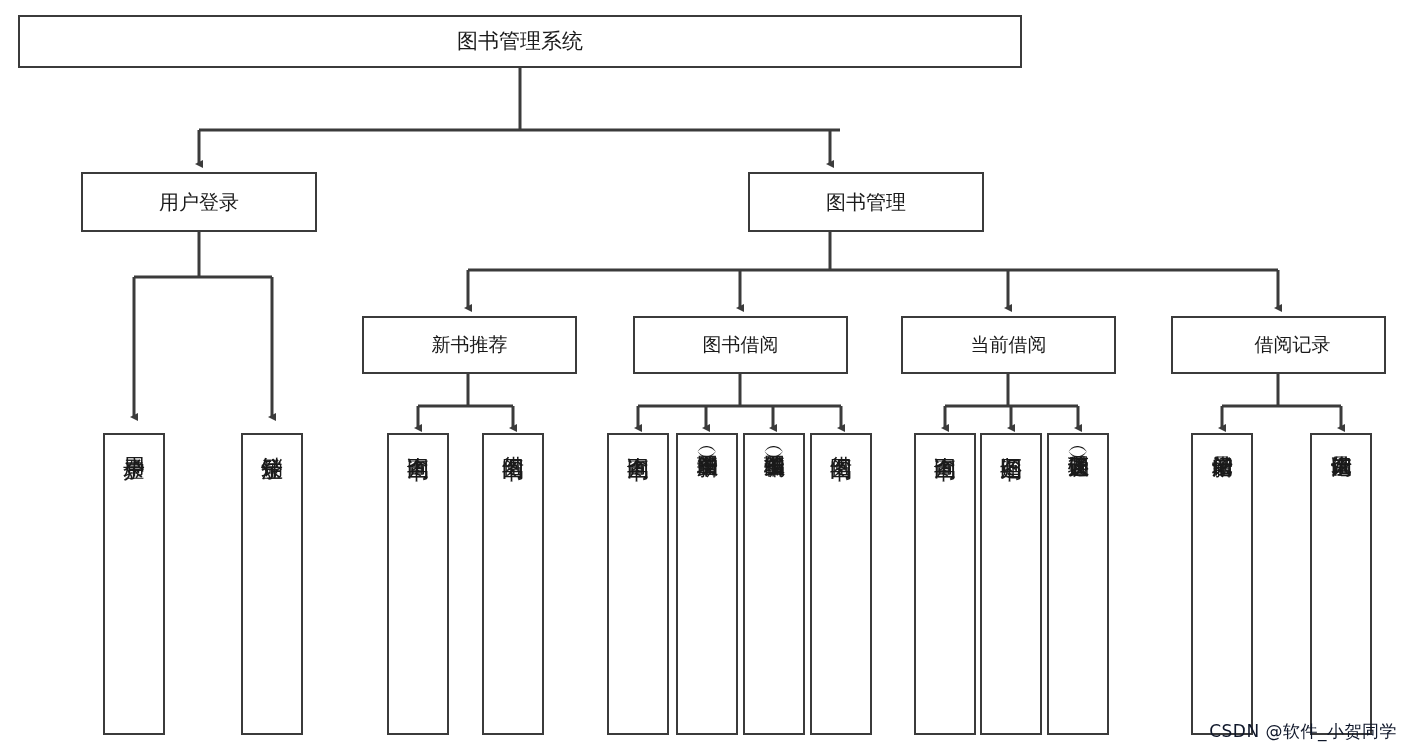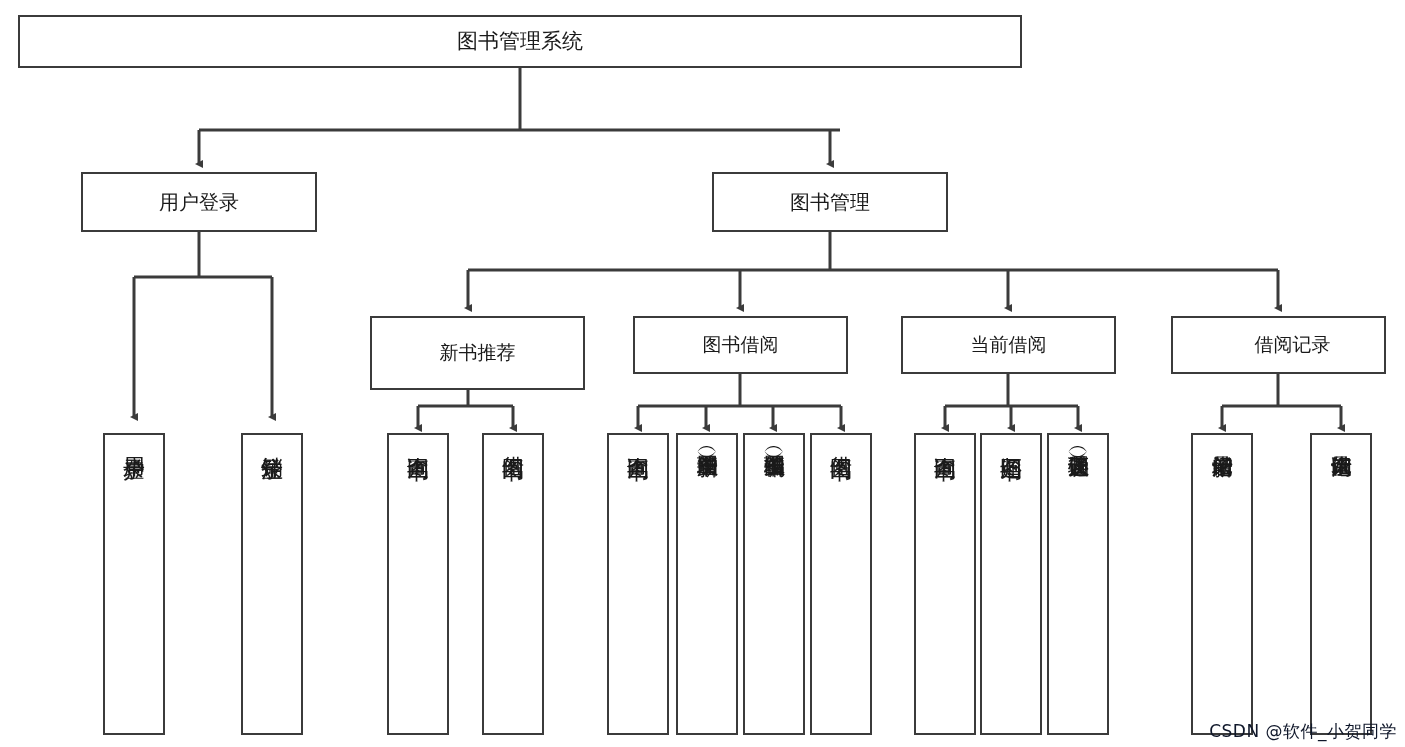--- a/index.html
+++ b/index.html
@@ -133,25 +133,25 @@
   </svg>
 
   <div class="node root" style="left:18px; top:15px; width:1004px; height:53px;text-align:center;">
     <span class="node-label">图书管理系统</span>
   </div>
 
   <div class="node level2" style="left:81px; top:172px; width:236px; height:60px;">
     <span class="node-label">用户登录</span>
   </div>
 
-  <div class="node level2" style="left:712px; top:172px; width:236px; height:60px;justify-content:center;">
+  <div class="node level2" style="left:748px; top:172px; width:236px; height:60px;justify-content:center;">
     <span class="node-label">图书管理</span>
   </div>
 
-  <div class="node level3" style="left:362px; top:316px; width:215px; height:74px;margin-left:8px;">
+  <div class="node level3" style="left:362px; top:316px; width:215px; height:58px;">
     <span class="node-label">新书推荐</span>
   </div>
 
   <div class="node level3" style="left:901px; top:316px; width:215px; height:58px;">
     <span class="node-label">当前借阅</span>
   </div>
 
   <div class="node level3" style="left:633px; top:316px; width:215px; height:58px;">
     <span class="node-label">图书借阅</span>
   </div>

